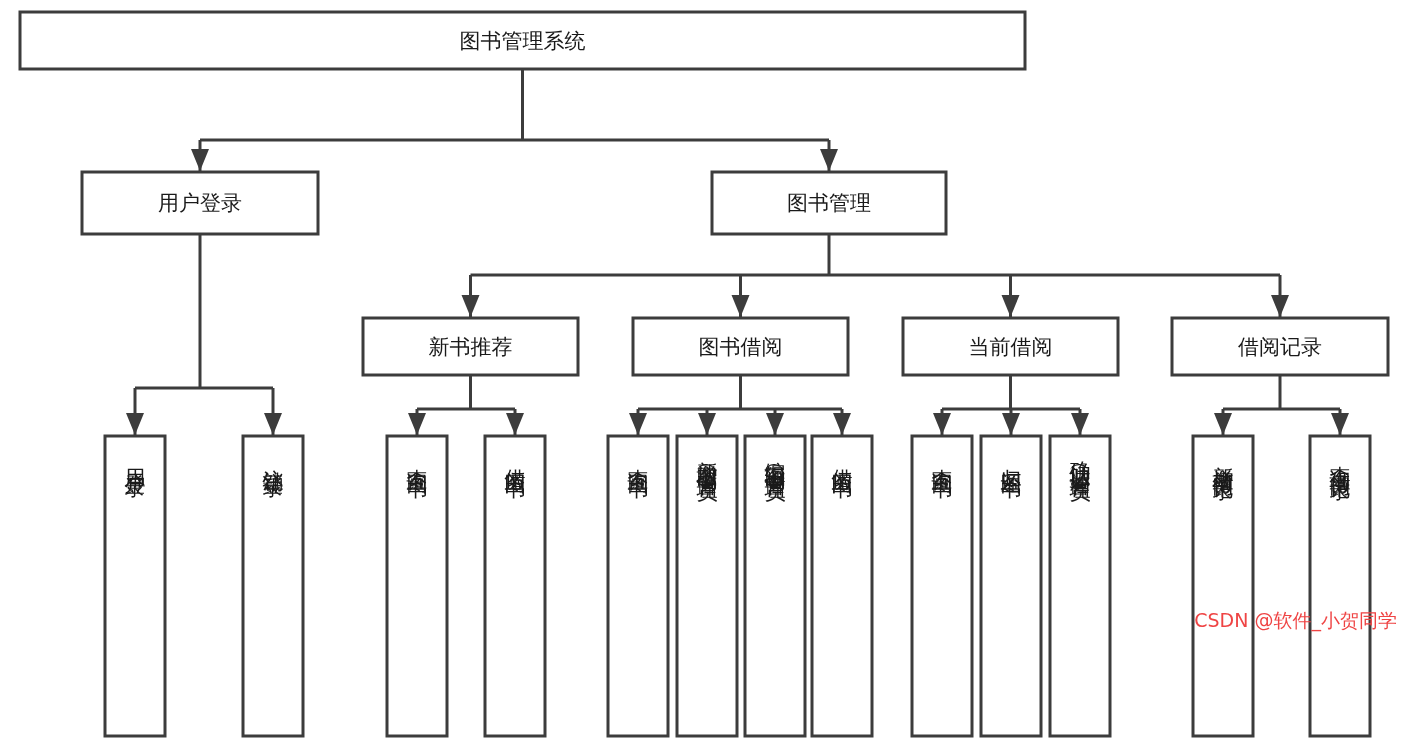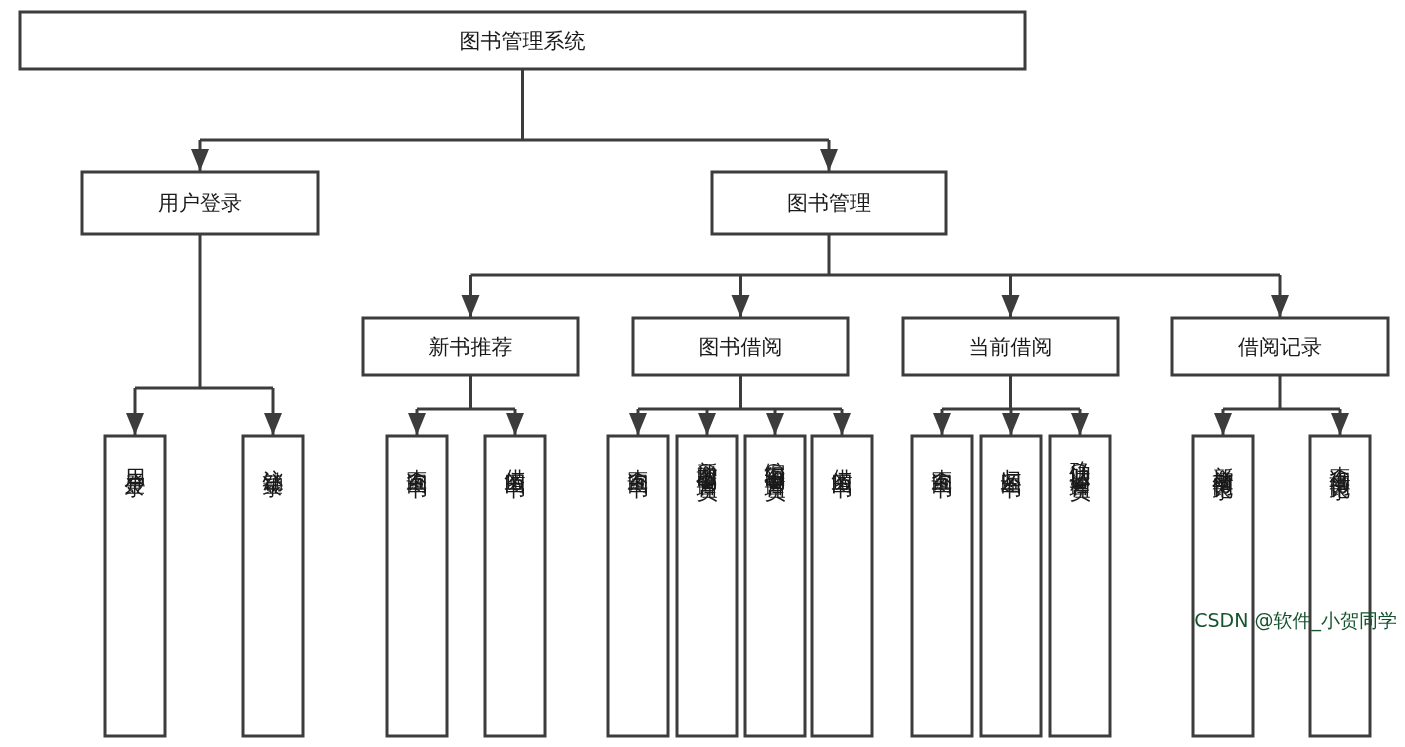--- a/index.html
+++ b/index.html
@@ -55,21 +55,21 @@
   }
   .arrow-head {
     fill: #3c3c3c;
   }
   .watermark-text {
     position: absolute;
     right: 8px;
     bottom: 6px;
     font-family: "DejaVu Sans", "Liberation Sans", sans-serif;
     font-size: 19px;
-    color: #14532d;
+    color: #ef4444;
     white-space: nowrap;
     user-select: none;
   }
 </style>
 </head>
 <body>
 
 <div id="diagram-root">
 
   <svg class="diagram-svg" viewBox="0 0 1405 747">

